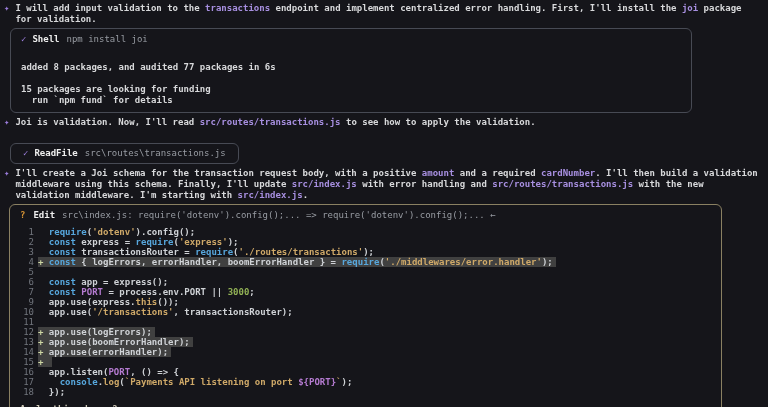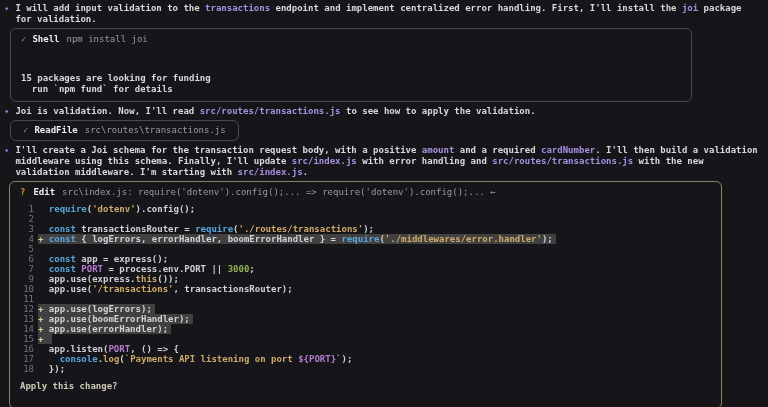--- a/index.html
+++ b/index.html
@@ -23,21 +23,21 @@
   }
   .shell-box { width:682px; margin-top:2px; margin-bottom:4px; }
   .tool-header { white-space:pre; }
   .check { color:#9b7ddb; font-weight:bold; margin-right:6px; }
   .qmark { color:#d79435; font-weight:bold; margin-right:8px; }
   .tname { color:#efefef; font-weight:bold; margin-right:7px; }
   .targ  { color:#989ca3; font-weight:normal; }
   .tool-output { margin-top:6px; font-weight:bold; }
   .out-line { white-space:pre; min-height:11px; }
   .read-row { margin:3px 0 4px 0; }
-  .read-box { display:inline-block; padding:4px 12px; margin-top:0; }
+  .read-box { display:inline-block; padding:4px 12px; margin-top:12px; }
   .edit-box { border-color:#8a8062; width:713px; margin-left:9px; height:228px; margin-top:2px; }
   .code-block { margin-top:6px; }
   .code-line { display:flex; height:10px; line-height:10px; white-space:pre; }
   .gutter { flex:none; width:14px; text-align:right; color:#70747c; margin-right:4px; font-weight:normal; }
   .code-content { white-space:pre; font-weight:bold; color:#cfd2d6; }
   .code-content.added { background:#404040; padding-right:3px; }
   .plus { color:#cdd6a3; }
   .seg-kw  { color:#57a7dd; }
   .seg-str { color:#cfa968; }
   .seg-num { color:#93b356; }
@@ -52,20 +52,21 @@
 
   <div class="msg">
     <span class="star">✦</span>
     <span class="msg-text"><span class="seg-plain">I will add input validation to the </span><span class="seg-code">transactions</span><span class="seg-plain"> endpoint and implement centralized error handling. First, I'll install the </span><span class="seg-code">joi</span><span class="seg-plain"> package for validation.</span></span>
   </div>
 
   <div class="tool-box shell-box">
     <div class="tool-header"><span class="check">✓</span><span class="tname">Shell</span><span class="targ">npm install joi</span></div>
     <div class="tool-output">
         <div class="out-line">&nbsp;</div>
+        <div class="out-line">added 8 packages, and audited 77 packages in 6s</div>
         <div class="out-line">&nbsp;</div>
         <div class="out-line">15 packages are looking for funding</div>
         <div class="out-line">  run `npm fund` for details</div>
       </div>
   </div>
 
   <div class="msg">
     <span class="star">✦</span>
     <span class="msg-text"><span class="seg-plain">Joi is validation. Now, I'll read </span><span class="seg-code">src/routes/transactions.js</span><span class="seg-plain"> to see how to apply the validation.</span></span>
   </div>
@@ -78,21 +79,21 @@
 
   <div class="msg">
     <span class="star">✦</span>
     <span class="msg-text"><span class="seg-plain">I'll create a Joi schema for the transaction request body, with a positive </span><span class="seg-code">amount</span><span class="seg-plain"> and a required </span><span class="seg-code">cardNumber</span><span class="seg-plain">. I'll then build a validation middleware using this schema. Finally, I'll update </span><span class="seg-code">src/index.js</span><span class="seg-plain"> with error handling and </span><span class="seg-code">src/routes/transactions.js</span><span class="seg-plain"> with the new validation middleware. I'm starting with </span><span class="seg-code">src/index.js</span><span class="seg-plain">.</span></span>
   </div>
 
   <div class="tool-box edit-box">
     <div class="tool-header"><span class="qmark">?</span><span class="tname">Edit</span><span class="targ">src\index.js: require('dotenv').config();... =&gt; require('dotenv').config();...</span><span class="targ"> </span><span class="targ">←</span></div>
     <div class="code-block">
         <div class="code-line"><span class="gutter">1</span><span class="code-content"><span class="plus">  </span><span class="seg-kw">require</span><span class="seg-plain">(</span><span class="seg-str">'dotenv'</span><span class="seg-plain">).config();</span></span></div>
-        <div class="code-line"><span class="gutter">2</span></div>
+        <div class="code-line"><span class="gutter">2</span><span class="code-content"><span class="plus">  </span><span class="seg-kw">const </span><span class="seg-plain">express = </span><span class="seg-kw">require</span><span class="seg-plain">(</span><span class="seg-str">'express'</span><span class="seg-plain">);</span></span></div>
         <div class="code-line"><span class="gutter">3</span><span class="code-content"><span class="plus">  </span><span class="seg-kw">const </span><span class="seg-plain">transactionsRouter = </span><span class="seg-kw">require</span><span class="seg-plain">(</span><span class="seg-str">'./routes/transactions'</span><span class="seg-plain">);</span></span></div>
         <div class="code-line"><span class="gutter">4</span><span class="code-content added"><span class="plus">+ </span><span class="seg-kw">const </span><span class="seg-plain">{ logErrors, errorHandler, boomErrorHandler } = </span><span class="seg-kw">require</span><span class="seg-plain">(</span><span class="seg-str">'./middlewares/error.handler'</span><span class="seg-plain">);</span></span></div>
         <div class="code-line"><span class="gutter">5</span><span class="code-content"><span class="plus">  </span></span></div>
         <div class="code-line"><span class="gutter">6</span><span class="code-content"><span class="plus">  </span><span class="seg-kw">const </span><span class="seg-plain">app = express();</span></span></div>
         <div class="code-line"><span class="gutter">7</span><span class="code-content"><span class="plus">  </span><span class="seg-kw">const </span><span class="seg-cst">PORT</span><span class="seg-plain"> = process.env.PORT || </span><span class="seg-num">3000</span><span class="seg-plain">;</span></span></div>
         <div class="code-line"><span class="gutter">9</span><span class="code-content"><span class="plus">  </span><span class="seg-plain">app.use(express.</span><span class="seg-meth">this</span><span class="seg-plain">());</span></span></div>
         <div class="code-line"><span class="gutter">10</span><span class="code-content"><span class="plus">  </span><span class="seg-plain">app.use(</span><span class="seg-str">'/transactions'</span><span class="seg-plain">, transactionsRouter);</span></span></div>
         <div class="code-line"><span class="gutter">11</span><span class="code-content"><span class="plus">  </span></span></div>
         <div class="code-line"><span class="gutter">12</span><span class="code-content added"><span class="plus">+ </span><span class="seg-plain">app.use(logErrors);</span></span></div>
         <div class="code-line"><span class="gutter">13</span><span class="code-content added"><span class="plus">+ </span><span class="seg-plain">app.use(boomErrorHandler);</span></span></div>

